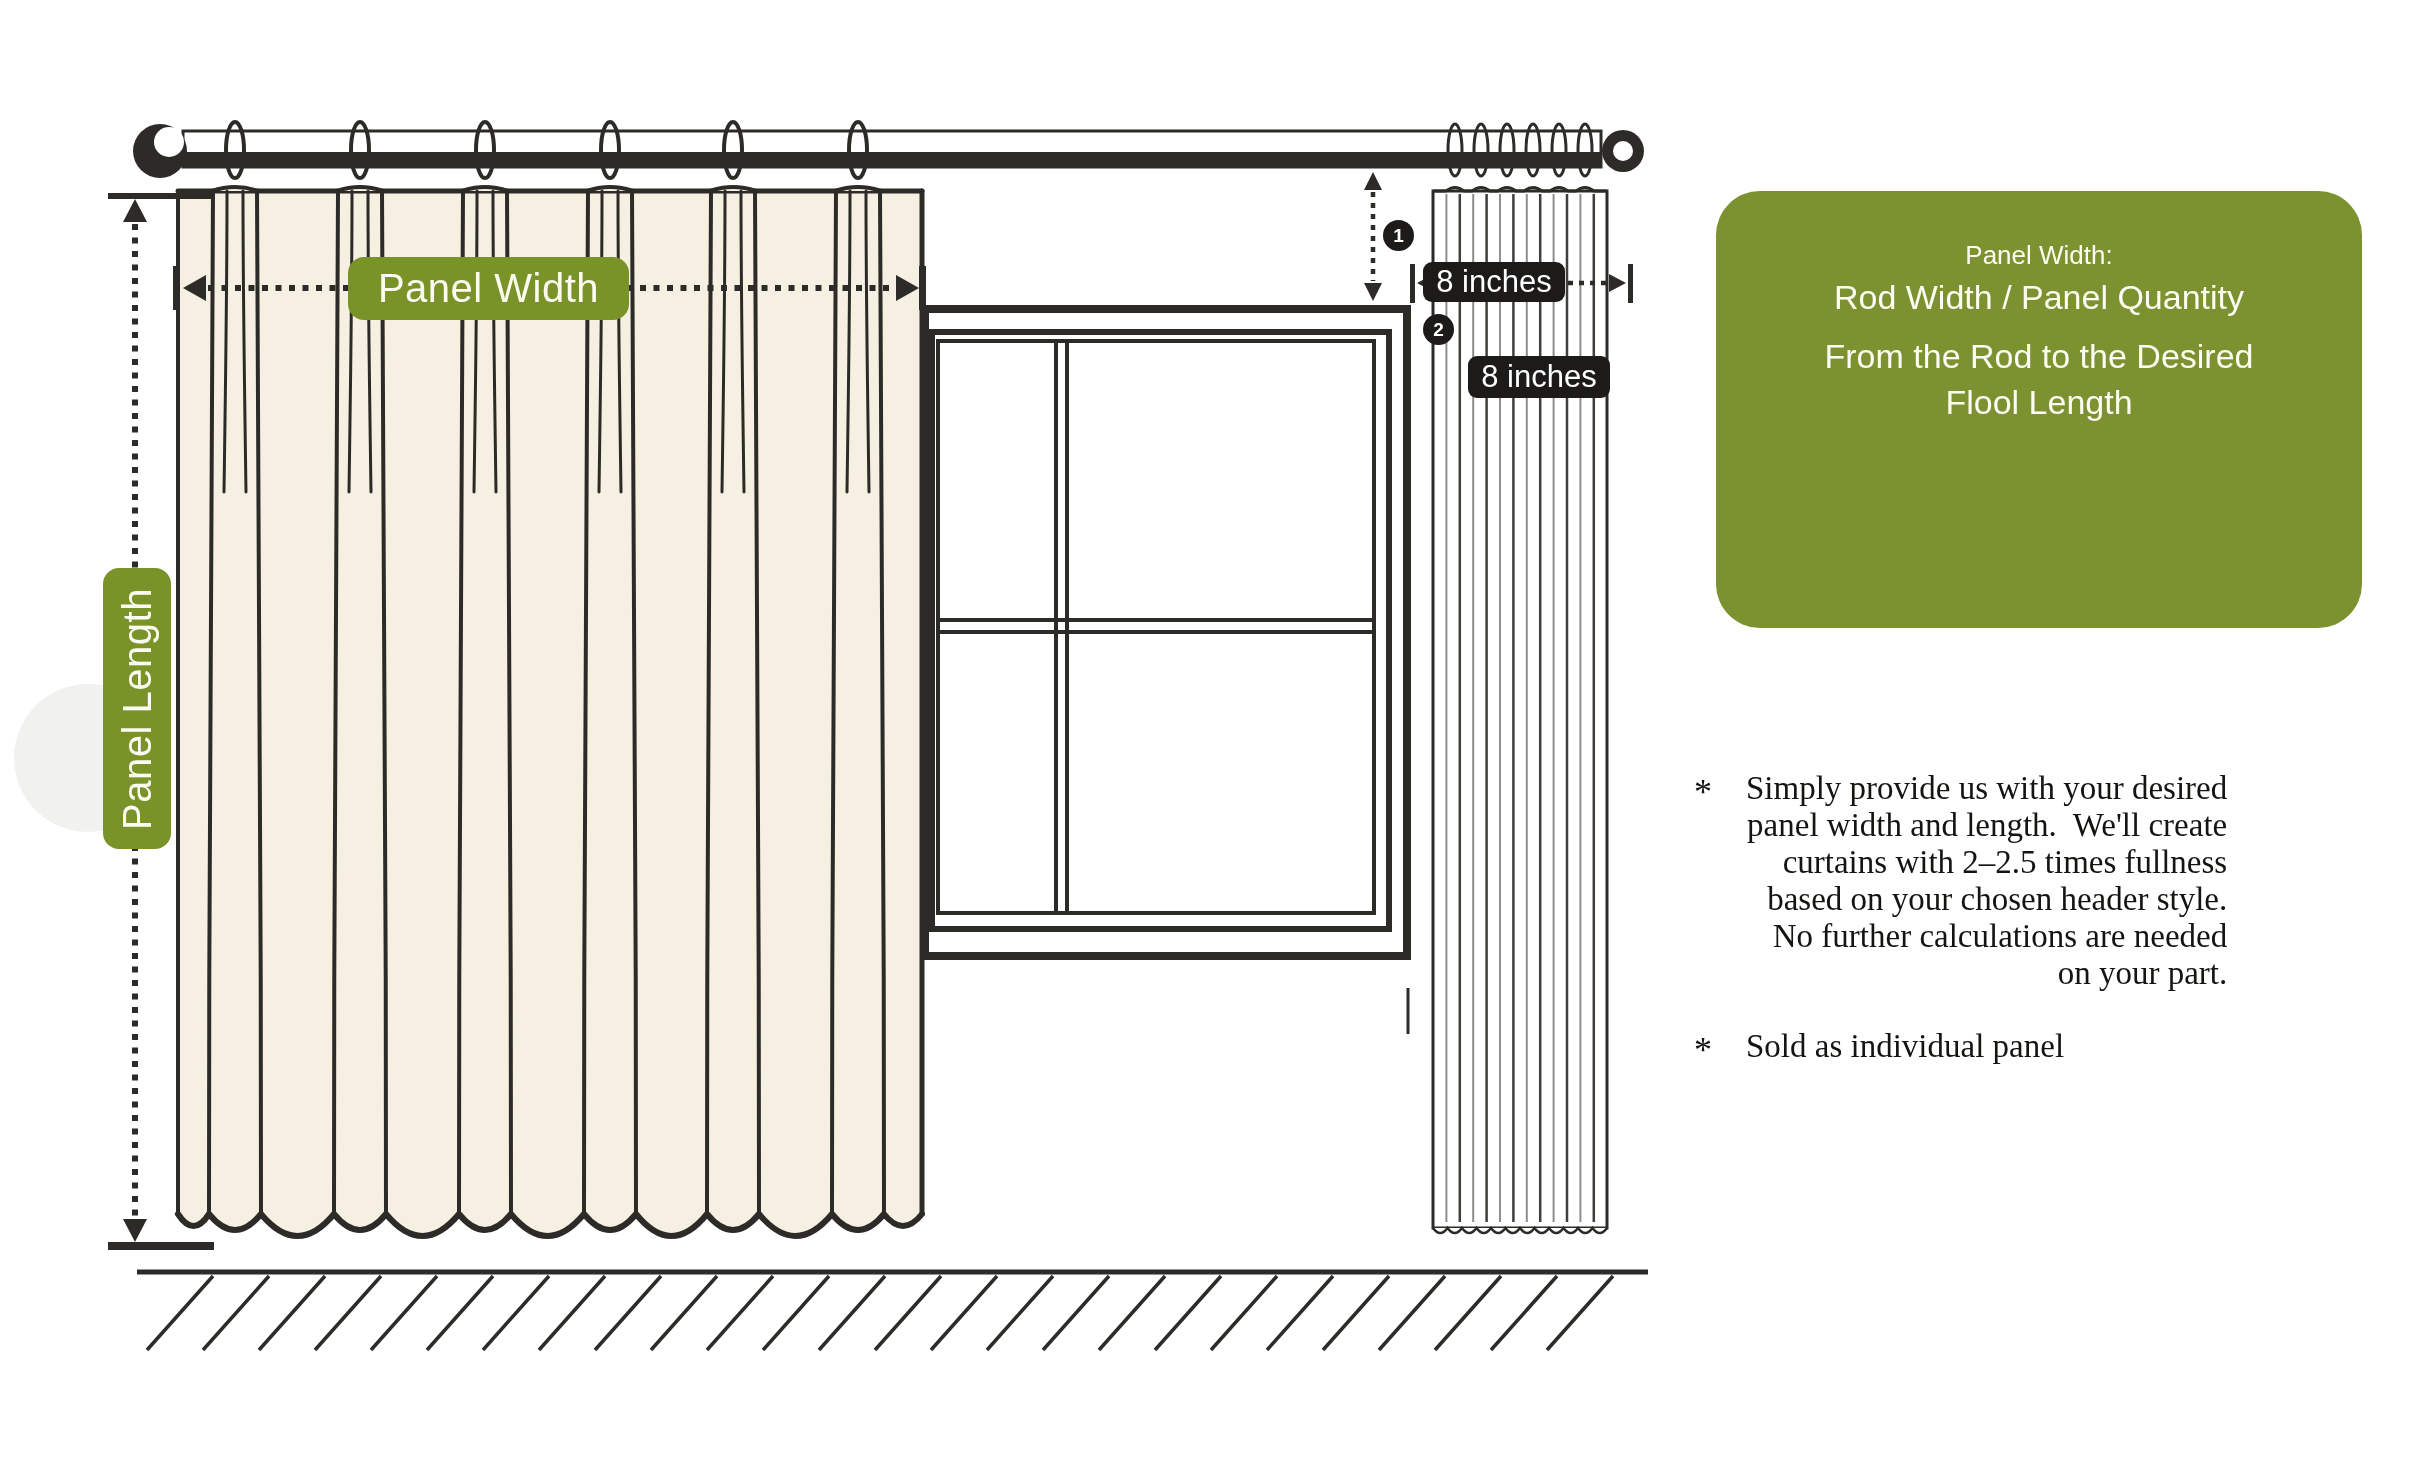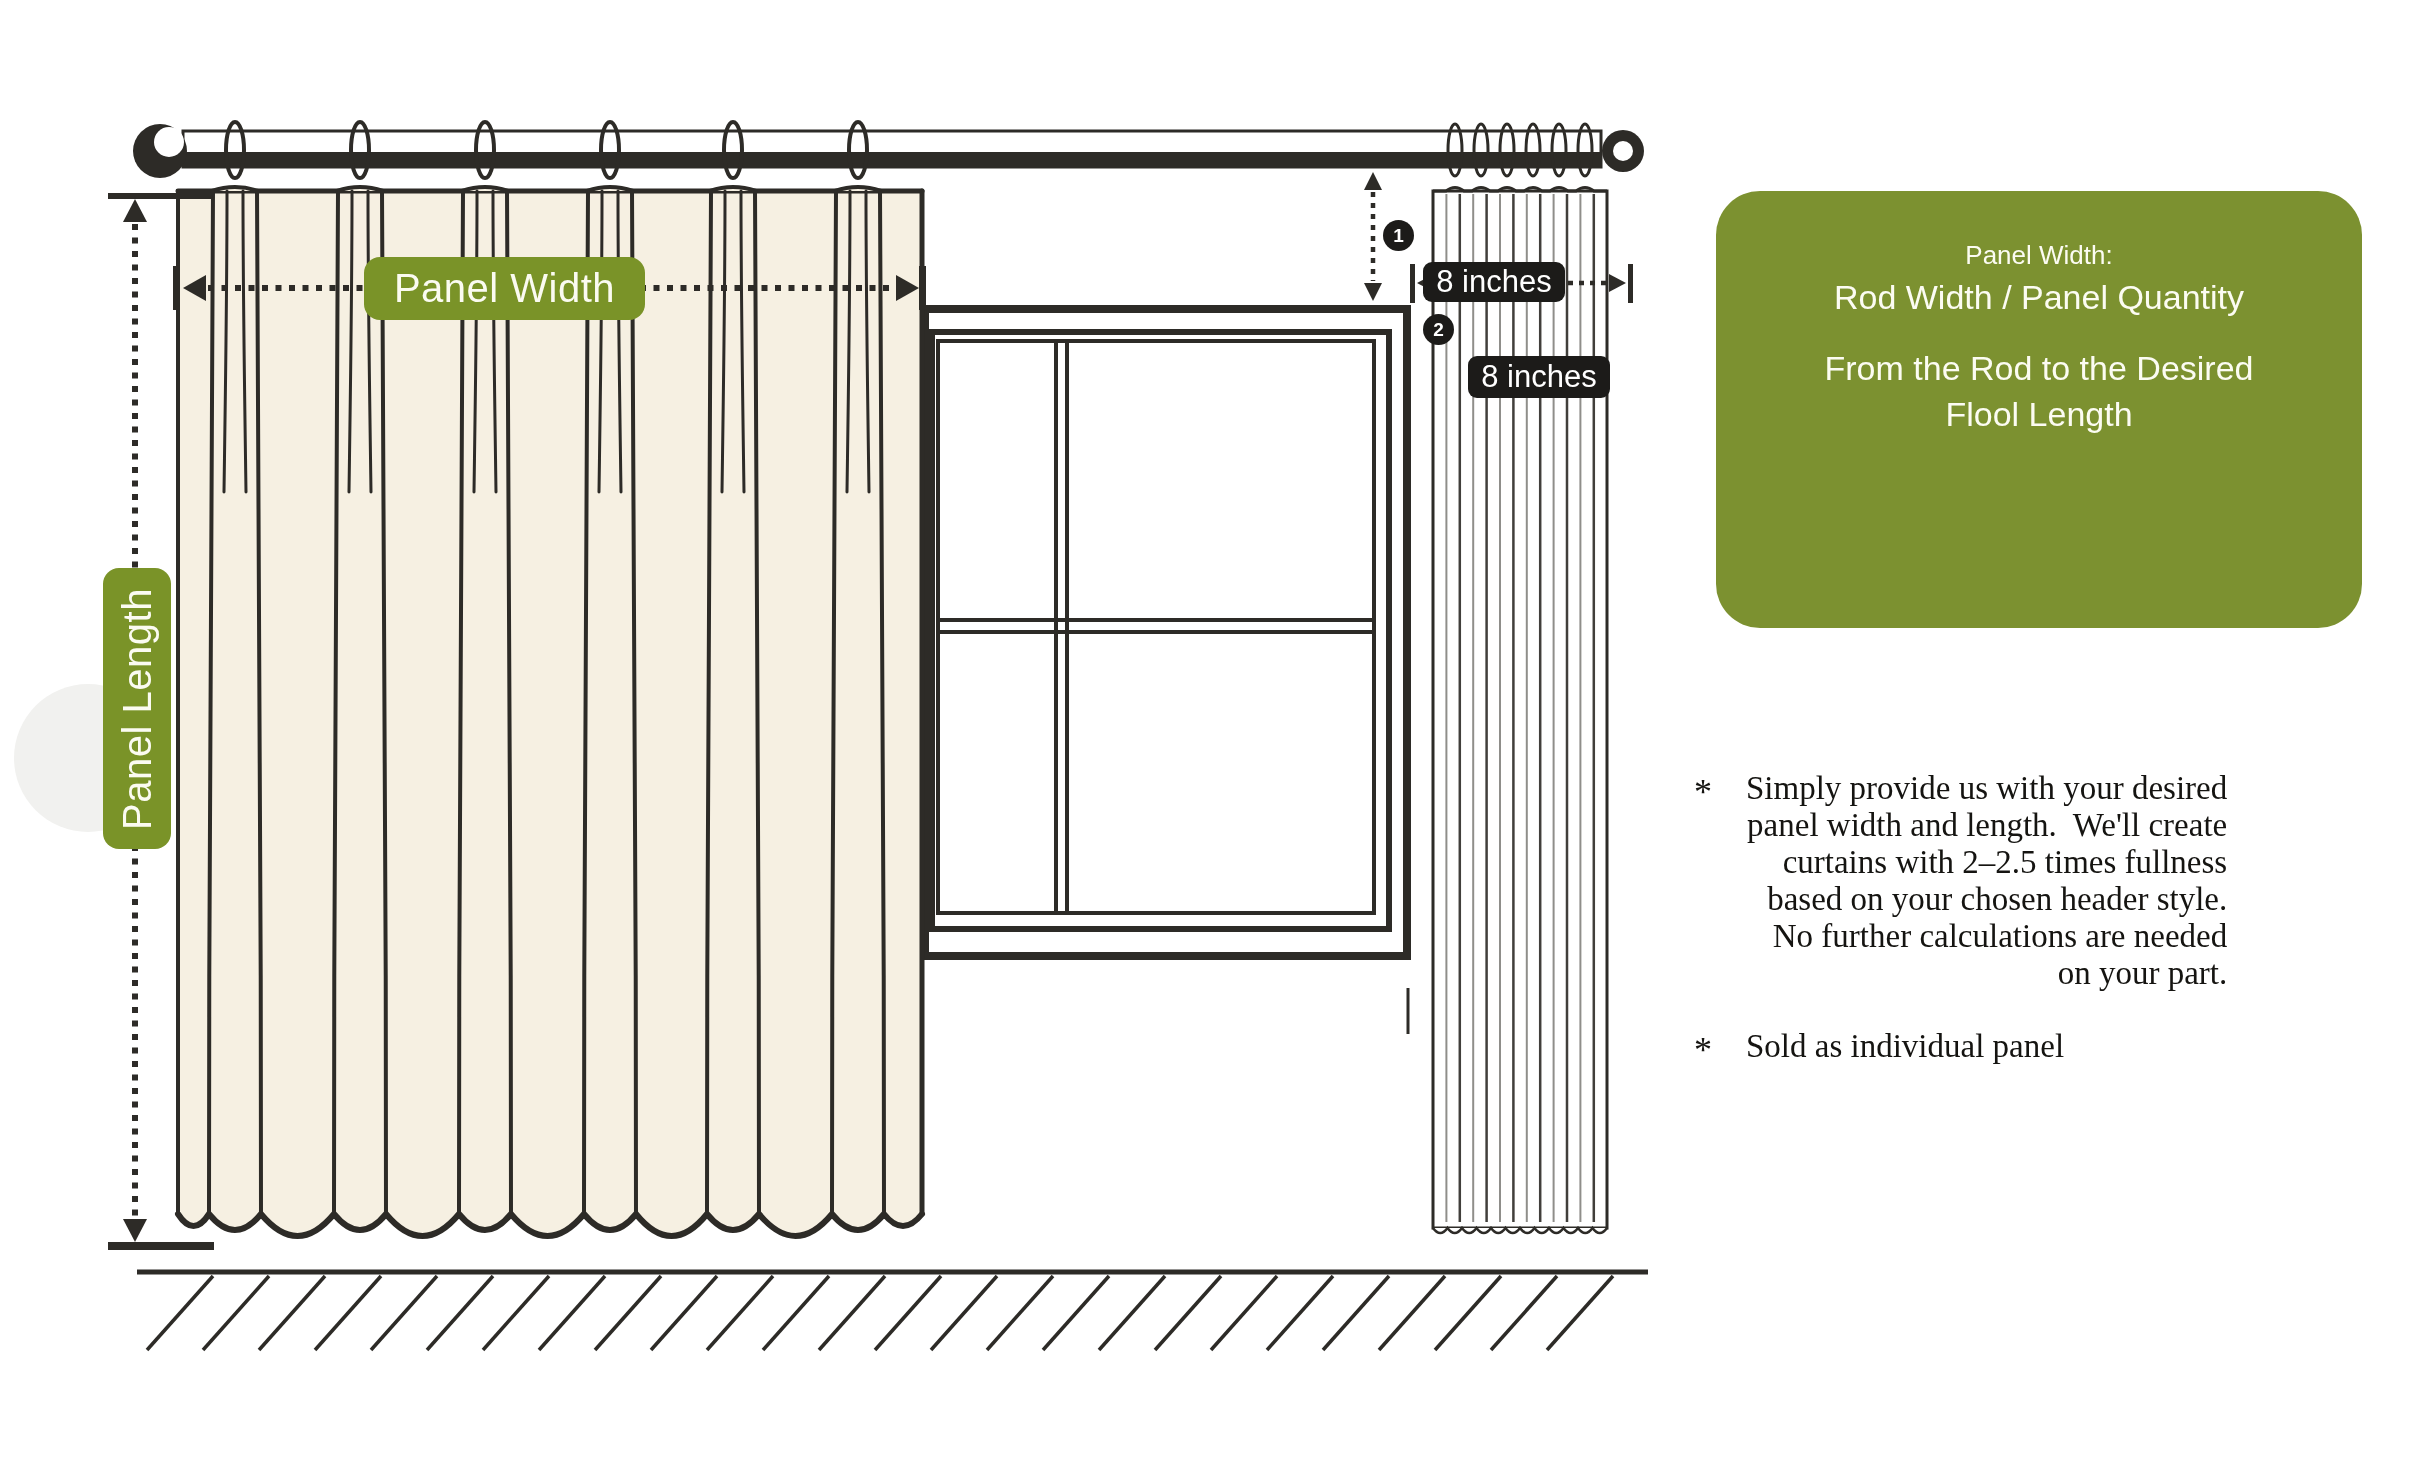--- a/index.html
+++ b/index.html
@@ -49,21 +49,21 @@
 
   .info-box{
     left:1716px;top:191px;width:646px;height:437px;
     background:var(--green);border-radius:44px;
     color:#fcfcf2;text-align:center;
     padding-top:42px;
   }
   .ib-title{font-size:26px;line-height:44px;}
   .ib-sub{font-size:34px;line-height:40px;}
   .ib-title2{margin-top:92px;}
-  .ib-sub2{margin-top:28px;line-height:46px;white-space:pre-wrap;}
+  .ib-sub2{margin-top:16px;line-height:46px;white-space:pre-wrap;}
 
   .notes{
     left:1694px;top:770px;width:710px;
     font-family:"Liberation Serif",serif;color:#151411;
   }
   .note-row{display:flex;align-items:flex-start;}
   .note-row + .note-row{margin-top:36px;}
   .note-marker{width:52px;font-size:36px;line-height:37px;padding-top:4px;}
   .note-text{font-size:33px;line-height:37px;white-space:pre-wrap;text-align:right;}
 </style>
@@ -241,21 +241,21 @@
         <line x1="1277" y1="1276" x2="1211" y2="1350"></line>
         <line x1="1333" y1="1276" x2="1267" y2="1350"></line>
         <line x1="1389" y1="1276" x2="1323" y2="1350"></line>
         <line x1="1445" y1="1276" x2="1379" y2="1350"></line>
         <line x1="1501" y1="1276" x2="1435" y2="1350"></line>
         <line x1="1557" y1="1276" x2="1491" y2="1350"></line>
         <line x1="1613" y1="1276" x2="1547" y2="1350"></line>
       </g>
   </svg>
 
-  <div class="overlay pill" style="left:364px;top:257px;width:281px;height:63px;">
+  <div class="overlay pill" style="left:348px;top:257px;width:281px;height:63px;">
     <span>Panel Width</span>
   </div>
 
   <div class="overlay pill pill-vert" style="left:103px;top:568px;width:68px;height:281px;">
     <span>Panel Length</span>
   </div>
 
   <div class="overlay num-circle" style="left:1383px;top:220px;">1</div>
   <div class="overlay m-badge" style="left:1423px;top:216px;width:142px;height:40px;">
     <span>8 inches</span>

